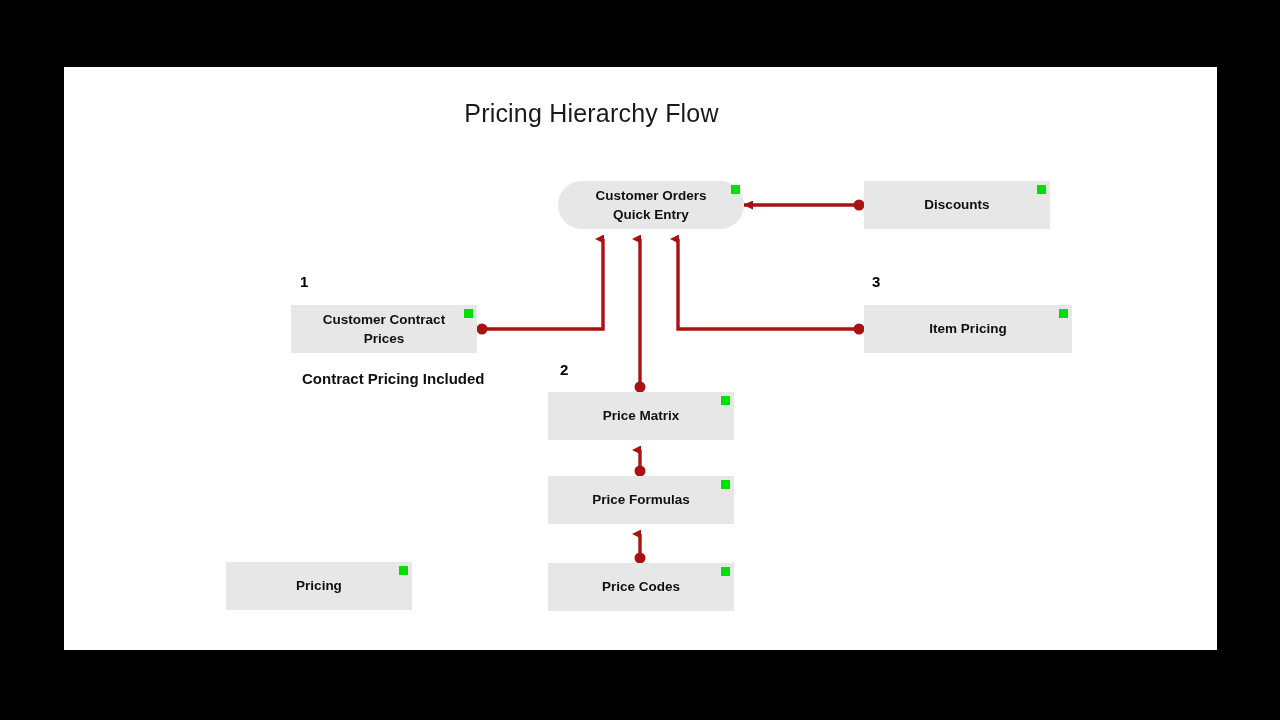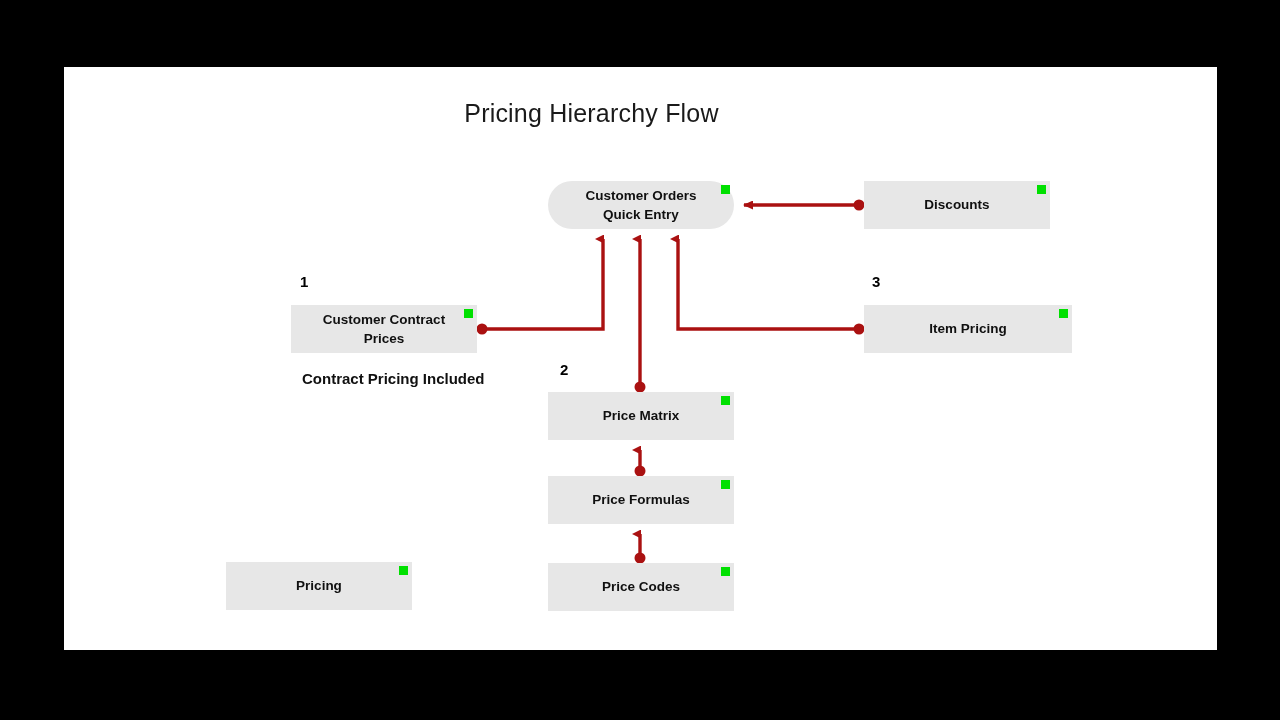--- a/index.html
+++ b/index.html
@@ -88,21 +88,21 @@
 
   #connector-layer {
     position: absolute;
     left: 0; top: 0;
     width: 1153px;
     height: 583px;
     pointer-events: none;
   }
 
   
-  #node-customer-orders { left: 484px; top: 114px; width: 186px; height: 48px; border-radius: 24px; }
+  #node-customer-orders { left: 494px; top: 114px; width: 186px; height: 48px; border-radius: 24px; }
   #node-discounts       { left: 800px; top: 114px; width: 186px; height: 48px; }
   #node-contract-prices { left: 227px; top: 238px; width: 186px; height: 48px; }
   #node-item-pricing    { left: 800px; top: 238px; width: 208px; height: 48px; }
   #node-price-matrix    { left: 484px; top: 325px; width: 186px; height: 48px; }
   #node-price-formulas  { left: 484px; top: 409px; width: 186px; height: 48px; }
   #node-price-codes     { left: 484px; top: 496px; width: 186px; height: 48px; }
   #node-pricing         { left: 162px; top: 495px; width: 186px; height: 48px; }
 
   #num-1 { left: 236px; top: 206px; }
   #num-2 { left: 496px; top: 294px; }

